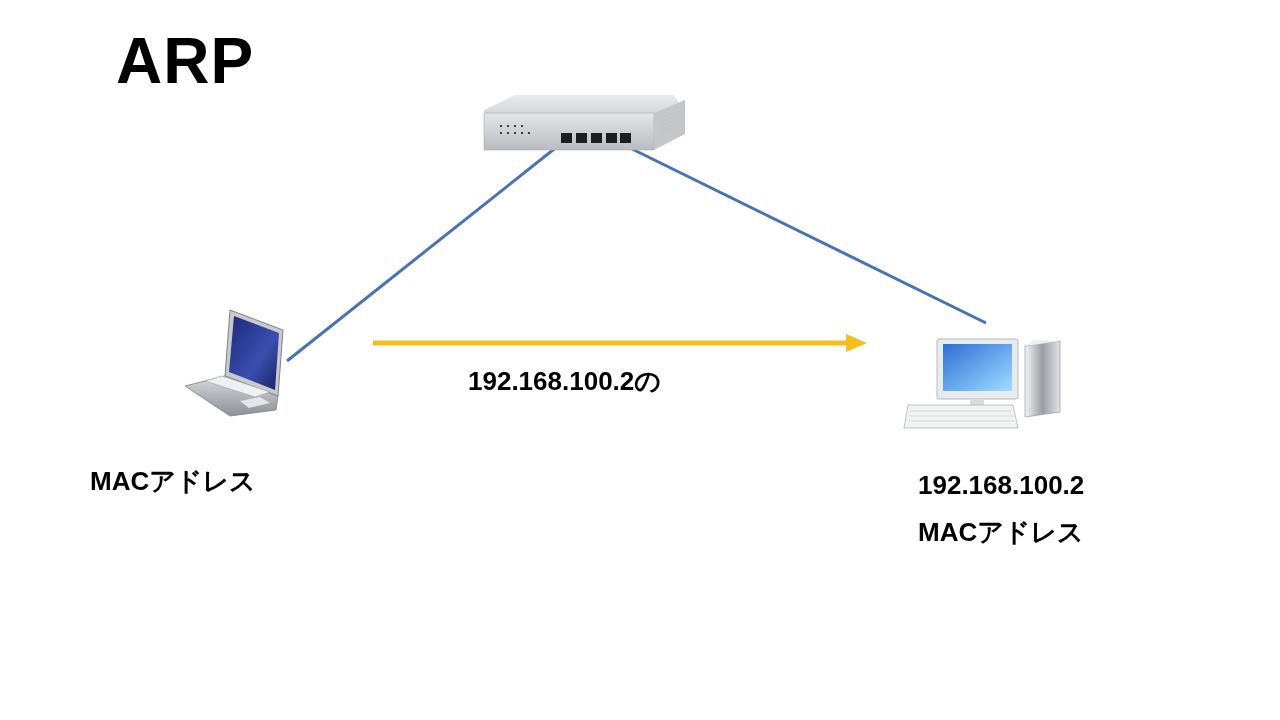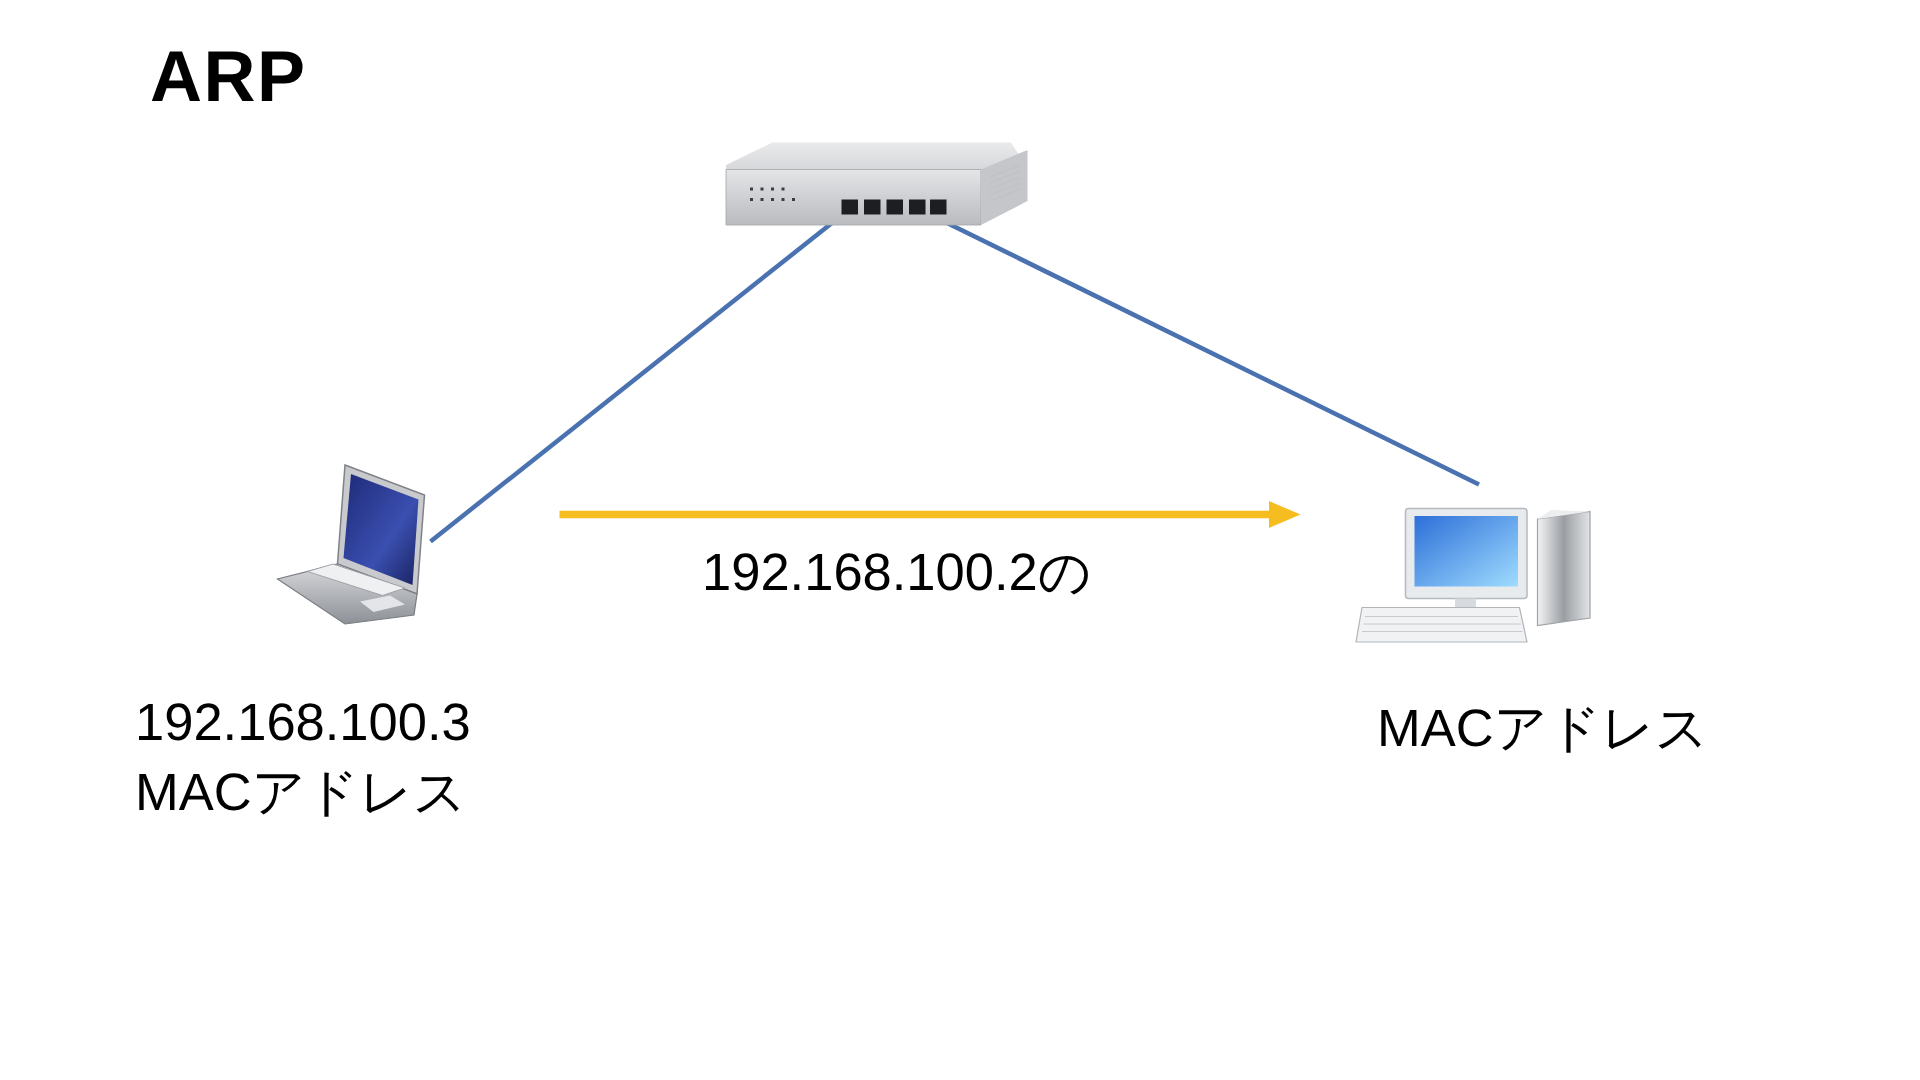--- a/index.html
+++ b/index.html
@@ -1,19 +1,19 @@
 <!DOCTYPE html>
 <html><head>
   <meta charset="utf-8">
   <style>
     html, body { margin: 0; padding: 0; background: #ffffff; }
     body { width: 1280px; height: 720px; position: relative; overflow: hidden;
            font-family: "Liberation Sans", "DejaVu Sans", sans-serif; color: #000; }
-    .title { position: absolute; left: 100px; top: 24px; font-size: 48px; font-weight: bold; letter-spacing: 1px; }
-    .label { position: absolute; font-size: 35px; font-weight: normal; line-height: 47px; white-space: nowrap; }
+    .title { position: absolute; left: 116px; top: 24px; font-size: 64px; font-weight: bold; letter-spacing: 1px; }
+    .label { position: absolute; font-size: 26px; font-weight: bold; line-height: 47px; white-space: nowrap; }
     .label div { display: block; }
     #left-label { left: 90px; top: 458px; }
     #right-label { left: 918px; top: 462px; }
     #msg-label { left: 468px; top: 358px; }
     svg.canvas { position: absolute; left: 0; top: 0; }
   </style>
 </head>
 <body>
 
 <div class="title">ARP</div>
@@ -104,23 +104,23 @@
       <line x1="910" y1="411" x2="1012" y2="411"></line>
         <line x1="909" y1="416" x2="1014" y2="416"></line>
         <line x1="908" y1="421" x2="1015" y2="421"></line>
     </g>
     <polygon points="1025,346 1060,341 1060,412 1025,417" fill="url(#tower)" stroke="#9fa3a8" stroke-width="0.8"></polygon>
     <polygon points="1025,346 1034,340 1060,341" fill="#eceef0"></polygon>
   </g>
 </svg>
 
 <div class="label" id="left-label">
-  <div>192.168.100.3</div>
   <div>MACアドレス</div>
 </div>
 
 <div class="label" id="msg-label">
   <div>192.168.100.2の</div>
 </div>
 
 <div class="label" id="right-label">
+  <div>192.168.100.2</div>
   <div>MACアドレス</div>
 </div>
 
 </body></html>

